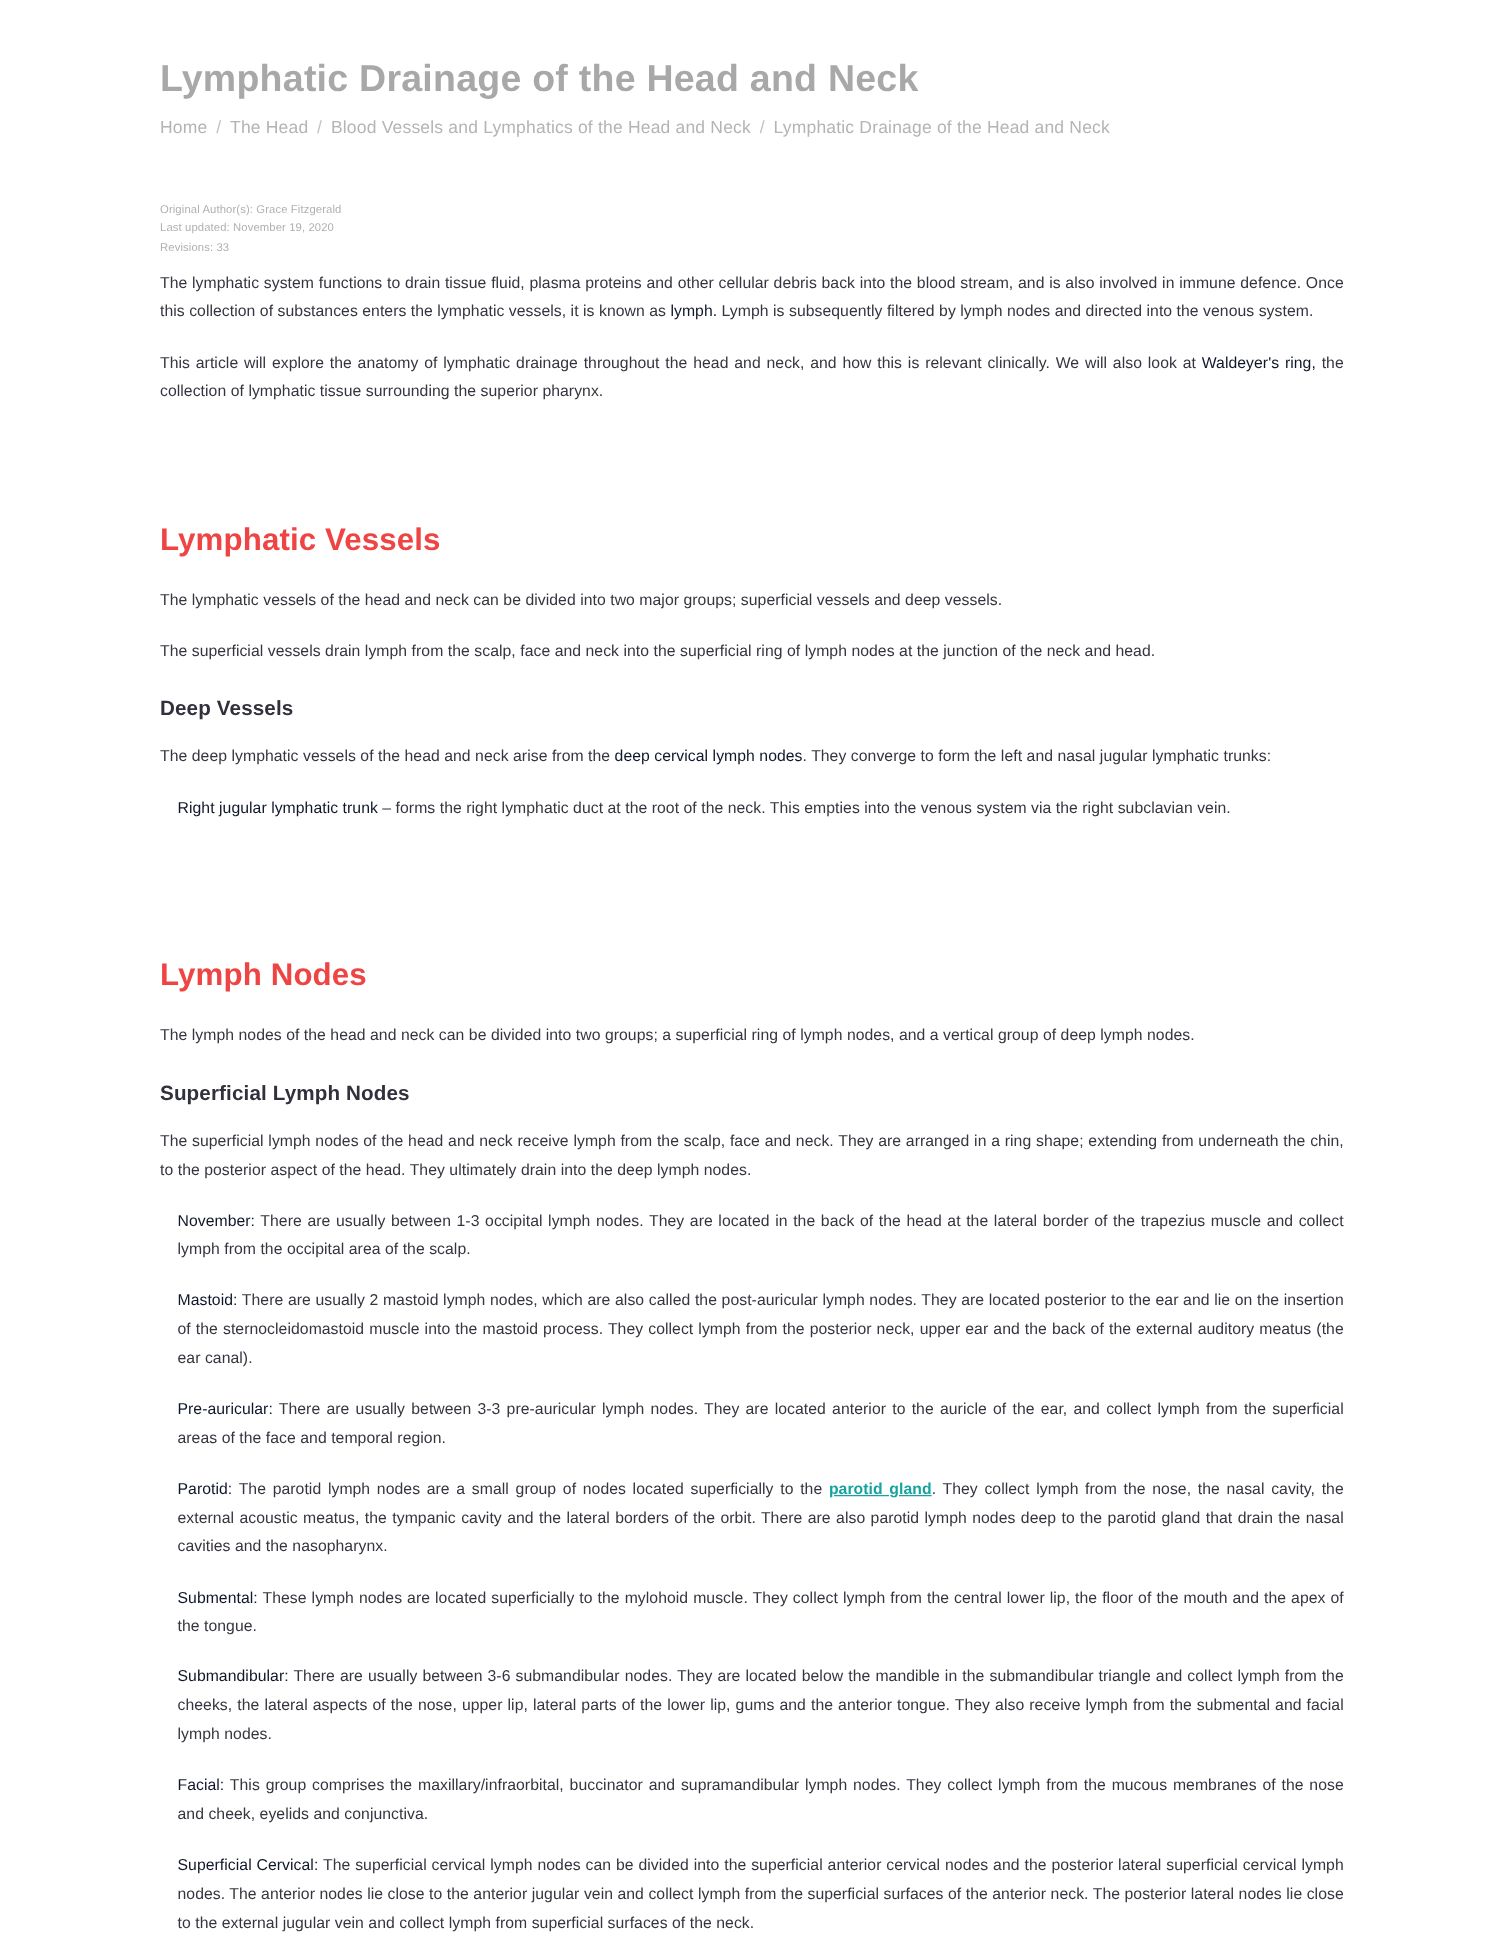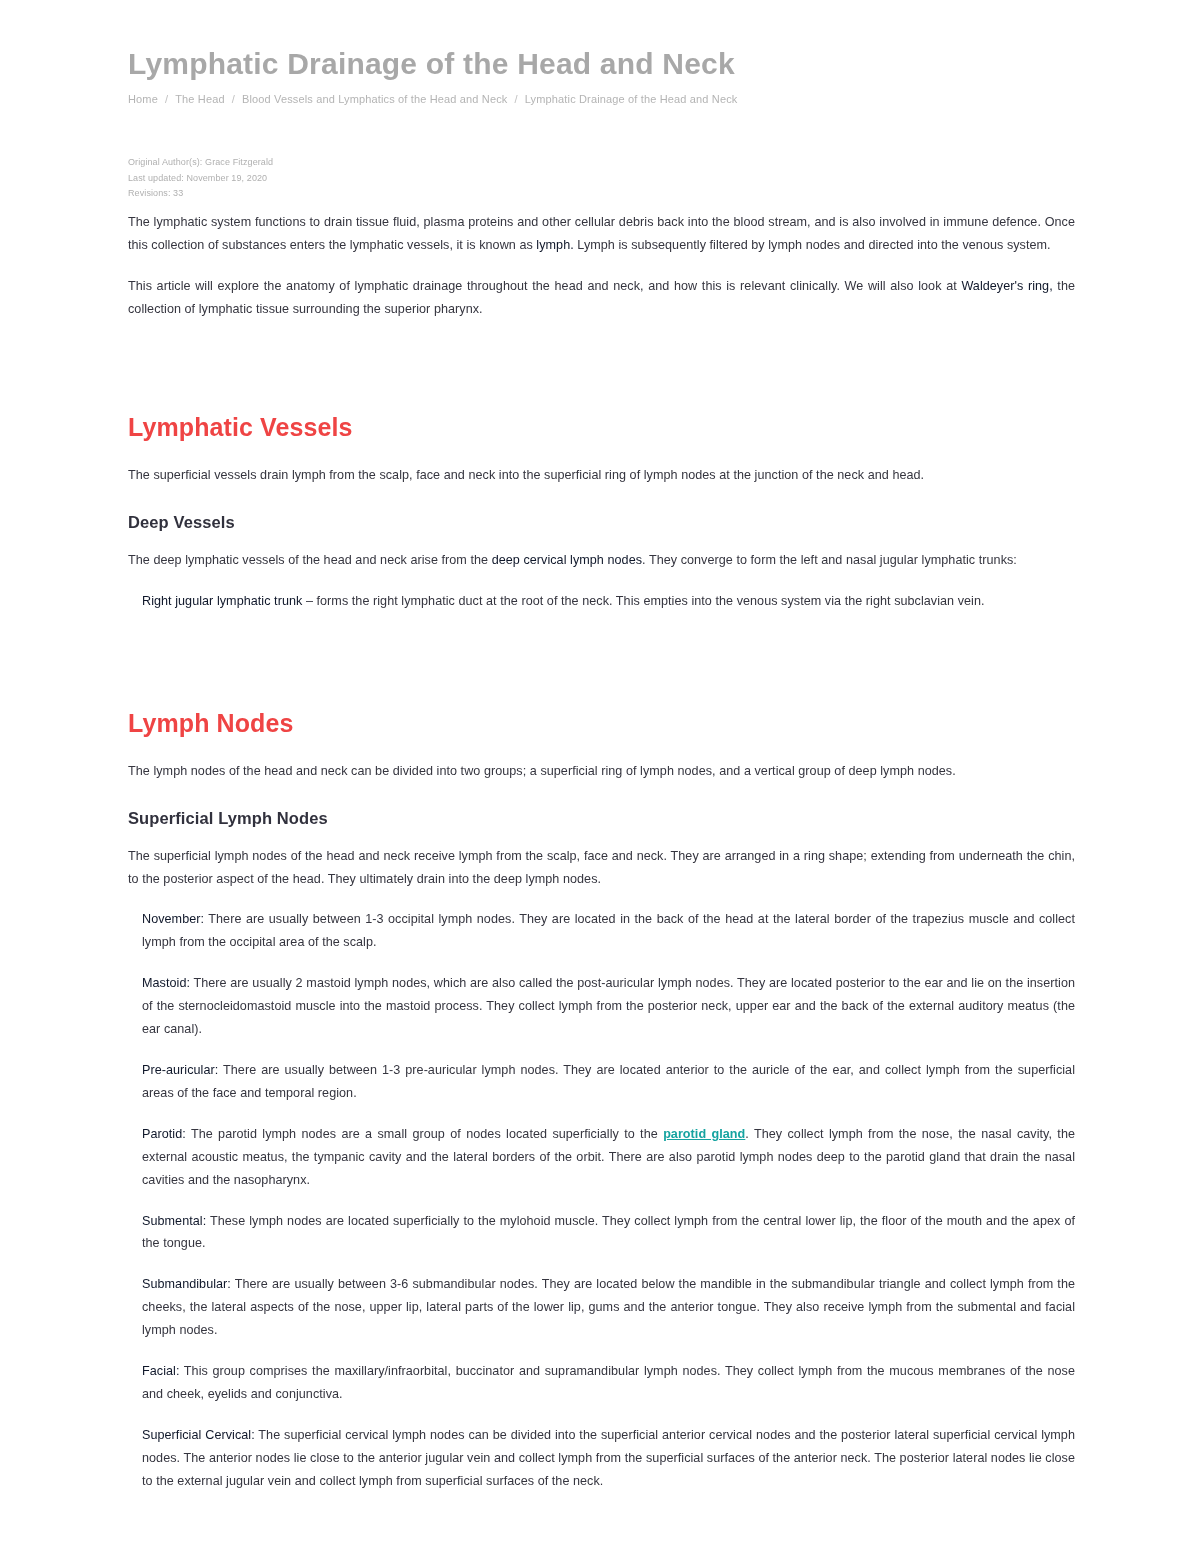--- a/index.html
+++ b/index.html
@@ -30,21 +30,21 @@
   }
   .page-title {
     font-size: 30px;
     font-weight: bold;
     letter-spacing: 0.2px;
     color: #a8a8a8;
     line-height: 1.2;
     margin: 0 0 10px 0;
   }
   .breadcrumb {
-    font-size: 11px;
+    font-size: 14px;
     color: #b4b4b4;
     line-height: 1.4;
     letter-spacing: 0.15px;
     margin: 0;
     white-space: nowrap;
   }
   .breadcrumb .crumb-sep {
     margin: 0 7px;
     color: #c2c2c2;
   }
@@ -110,21 +110,21 @@
     padding: 0 0 0 14px;
   }
   ul.bullet-list li {
     font-size: 12.6px;
     line-height: 1.82;
     color: #35353f;
     margin: 0 0 18px 0;
     text-align: justify;
     letter-spacing: 0.05px;
   }
-  ul.bullet-list li:last-child { margin-bottom: 0; }
+  ul.bullet-list li:last-child { margin-bottom: 12px; }
 </style>
 </head>
 <body>
 
 <div class="page">
 
   <div class="header">
     <h1 class="page-title">Lymphatic Drainage of the Head and Neck</h1>
     <div class="breadcrumb">
       <a class="crumb" href="#">Home</a><span class="crumb-sep">/</span><a class="crumb" href="#">The Head</a><span class="crumb-sep">/</span><a class="crumb" href="#">Blood Vessels and Lymphatics of the Head and Neck</a><span class="crumb-sep">/</span><a class="crumb" href="#">Lymphatic Drainage of the Head and Neck</a>
@@ -139,20 +139,21 @@
 
   <div class="content">
 
     <p class="body-text"><span>The lymphatic system functions to drain tissue fluid, plasma proteins and other cellular debris back into the blood stream, and is also involved in immune defence. Once this collection of substances enters the lymphatic vessels, it is known as </span><b>lymph.</b><span> Lymph is subsequently filtered by lymph nodes and directed into the venous system.</span></p>
 
     <p class="body-text"><span>This article will explore the anatomy of lymphatic drainage throughout the head and neck, and how this is relevant clinically. We will also look at </span><b>Waldeyer's ring,</b><span> the collection of lymphatic tissue surrounding the superior pharynx.</span></p>
 
     <div class="section-gap-lg"></div>
 
     <h2 class="section-title">Lymphatic Vessels</h2>
+    <p class="body-text">The lymphatic vessels of the head and neck can be divided into two major groups; superficial vessels and deep vessels.</p>
 
     <p class="body-text">The superficial vessels drain lymph from the scalp, face and neck into the superficial ring of lymph nodes at the junction of the neck and head.</p>
 
     <h3 class="sub-title">Deep Vessels</h3>
     <p class="body-text"><span>The deep lymphatic vessels of the head and neck arise from the </span><b>deep cervical lymph nodes</b><span>. They converge to form the left and nasal jugular lymphatic trunks:</span></p>
 
     <ul class="bullet-list">
       <li><b>Right jugular lymphatic trunk</b><span> – forms the right lymphatic duct at the root of the neck. This empties into the venous system via the right subclavian vein.</span></li>
     </ul>
 
@@ -160,21 +161,21 @@
 
     <h2 class="section-title">Lymph Nodes</h2>
     <p class="body-text">The lymph nodes of the head and neck can be divided into two groups; a superficial ring of lymph nodes, and a vertical group of deep lymph nodes.</p>
 
     <h3 class="sub-title">Superficial Lymph Nodes</h3>
     <p class="body-text">The superficial lymph nodes of the head and neck receive lymph from the scalp, face and neck. They are arranged in a ring shape; extending from underneath the chin, to the posterior aspect of the head. They ultimately drain into the deep lymph nodes.</p>
 
     <ul class="bullet-list">
       <li><b>November:</b><span> There are usually between 1-3 occipital lymph nodes. They are located in the back of the head at the lateral border of the trapezius muscle and collect lymph from the occipital area of the scalp.</span></li>
       <li><b>Mastoid:</b><span> There are usually 2 mastoid lymph nodes, which are also called the post-auricular lymph nodes. They are located posterior to the ear and lie on the insertion of the sternocleidomastoid muscle into the mastoid process. They collect lymph from the posterior neck, upper ear and the back of the external auditory meatus (the ear canal).</span></li>
-      <li><b>Pre-auricular:</b><span> There are usually between 1-3 pre-auricular lymph nodes. They are located anterior to the auricle of the ear, and collect lymph from the superficial areas of the face and temporal region.</span></li>
+      <li><b>Pre-auricular:</b><span> There are usually between 3-3 pre-auricular lymph nodes. They are located anterior to the auricle of the ear, and collect lymph from the superficial areas of the face and temporal region.</span></li>
       <li><b>Parotid:</b><span> The parotid lymph nodes are a small group of nodes located superficially to the </span><a class="inline-link" href="#">parotid gland</a><span>. They collect lymph from the nose, the nasal cavity, the external acoustic meatus, the tympanic cavity and the lateral borders of the orbit. There are also parotid lymph nodes deep to the parotid gland that drain the nasal cavities and the nasopharynx.</span></li>
       <li><b>Submental:</b><span> These lymph nodes are located superficially to the mylohoid muscle. They collect lymph from the central lower lip, the floor of the mouth and the apex of the tongue.</span></li>
       <li><b>Submandibular:</b><span> There are usually between 3-6 submandibular nodes. They are located below the mandible in the submandibular triangle and collect lymph from the cheeks, the lateral aspects of the nose, upper lip, lateral parts of the lower lip, gums and the anterior tongue. They also receive lymph from the submental and facial lymph nodes.</span></li>
       <li><b>Facial:</b><span> This group comprises the maxillary/infraorbital, buccinator and supramandibular lymph nodes. They collect lymph from the mucous membranes of the nose and cheek, eyelids and conjunctiva.</span></li>
       <li><b>Superficial Cervical:</b><span> The superficial cervical lymph nodes can be divided into the superficial anterior cervical nodes and the posterior lateral superficial cervical lymph nodes. The anterior nodes lie close to the anterior jugular vein and collect lymph from the superficial surfaces of the anterior neck. The posterior lateral nodes lie close to the external jugular vein and collect lymph from superficial surfaces of the neck.</span></li>
     </ul>
 
   </div>
 </div>
 

